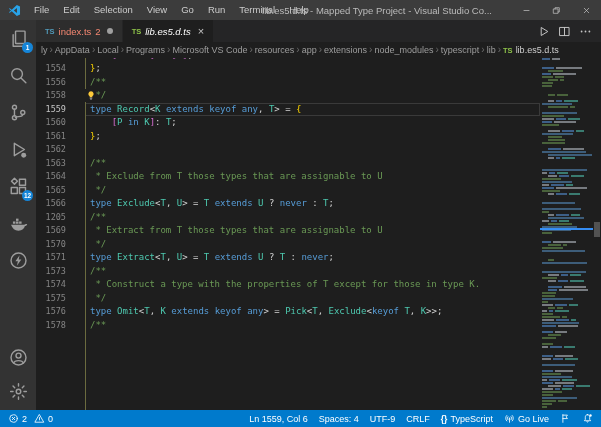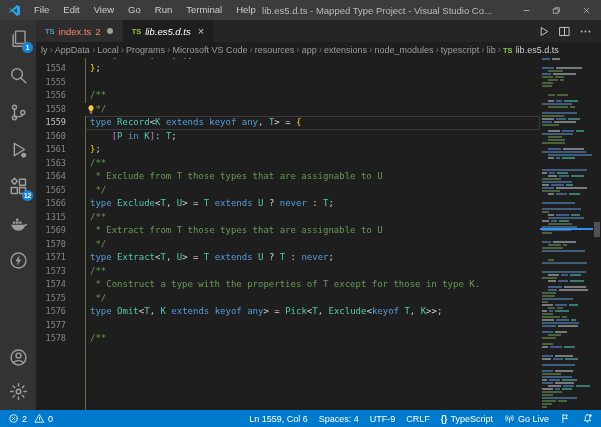--- a/index.html
+++ b/index.html
@@ -78,20 +78,21 @@
 
   <div class="titlebar">
     <span class="vscode-logo">
         <svg viewBox="0 0 16 16">
           <path fill="#29A3E8" fill-rule="evenodd" d="M10.9 1.2L4.6 7 2.2 5.1l-1 .6L3.7 8 1.2 10.3l1 .6L4.6 9l6.3 5.8 3.9-1.9V3.1L10.9 1.2zM11 5v6L7.2 8 11 5z"></path>
         </svg>
       </span>
     <div class="menubar">
         <div class="menu-item">File</div>
         <div class="menu-item">Edit</div>
+        <div class="menu-item">Selection</div>
         <div class="menu-item">View</div>
         <div class="menu-item">Go</div>
         <div class="menu-item">Run</div>
         <div class="menu-item">Terminal</div>
         <div class="menu-item">Help</div>
       </div>
     <span class="win-title">lib.es5.d.ts - Mapped Type Project - Visual Studio Co...</span>
     <div class="win-controls">
         <div class="win-btn">
           <svg viewBox="0 0 16 16" fill="none" stroke="currentColor" stroke-width="1.2" stroke-linecap="round" stroke-linejoin="round">
@@ -264,43 +265,42 @@
       <span class="bc-file">
         <span class="ts-ico" style="color: rgb(141, 193, 73);">TS</span>
         <span>lib.es5.d.ts</span>
       </span>
     </div>
 
   <div class="editor">
     <div class="lines">
         <div class="line"><span class="lnum"></span><span class="code"><span style="color: rgb(212, 212, 212);">    </span><span style="color: rgb(218, 112, 214);">[</span><span style="color: rgb(78, 201, 176);">P</span><span style="color: rgb(212, 212, 212);"> </span><span style="color: rgb(86, 156, 214);">in</span><span style="color: rgb(212, 212, 212);"> </span><span style="color: rgb(78, 201, 176);">K</span><span style="color: rgb(218, 112, 214);">]</span><span style="color: rgb(212, 212, 212);">: </span><span style="color: rgb(78, 201, 176);">T</span><span style="color: rgb(218, 112, 214);">[</span><span style="color: rgb(78, 201, 176);">P</span><span style="color: rgb(218, 112, 214);">]</span><span style="color: rgb(212, 212, 212);">;</span></span></div>
         <div class="line"><span class="lnum">1554</span><span class="code"><span style="color: rgb(255, 215, 0);">}</span><span style="color: rgb(212, 212, 212);">;</span></span></div>
-        <div class="line"><span class="lnum">1555</span><span class="code"></span></div>
         <div class="line"><span class="lnum">1556</span><span class="code"><span style="color: rgb(106, 153, 85);">/**</span></span></div>
         <div class="line"><span class="lnum">1558</span><span class="code"><span style="color: rgb(106, 153, 85);"> */</span><span class="bulb"><svg viewBox="0 0 16 16">
                 <path fill="#FDCA3A" d="M8 1.2a4.3 4.3 0 00-2.1 8v1.7h4.2V9.2A4.3 4.3 0 008 1.2z"></path>
                 <rect x="6" y="11.6" width="4" height="1.1" fill="#DDDDDD"></rect>
                 <rect x="6.6" y="13.3" width="2.8" height="1" fill="#DDDDDD"></rect>
               </svg></span></span></div>
         <div class="line cur"><span class="lnum">1559</span><span class="code"><span style="color: rgb(86, 156, 214);">type</span><span style="color: rgb(212, 212, 212);"> </span><span style="color: rgb(78, 201, 176);">Record</span><span style="color: rgb(212, 212, 212);">&lt;</span><span style="color: rgb(78, 201, 176);">K</span><span style="color: rgb(212, 212, 212);"> </span><span style="color: rgb(86, 156, 214);">extends</span><span style="color: rgb(212, 212, 212);"> </span><span style="color: rgb(86, 156, 214);">keyof</span><span style="color: rgb(212, 212, 212);"> </span><span style="color: rgb(86, 156, 214);">any</span><span style="color: rgb(212, 212, 212);">, </span><span style="color: rgb(78, 201, 176);">T</span><span style="color: rgb(212, 212, 212);">&gt; = </span><span style="color: rgb(255, 215, 0);">{</span></span></div>
         <div class="line"><span class="lnum">1560</span><span class="code"><span style="color: rgb(212, 212, 212);">    </span><span style="color: rgb(218, 112, 214);">[</span><span style="color: rgb(78, 201, 176);">P</span><span style="color: rgb(212, 212, 212);"> </span><span style="color: rgb(86, 156, 214);">in</span><span style="color: rgb(212, 212, 212);"> </span><span style="color: rgb(78, 201, 176);">K</span><span style="color: rgb(218, 112, 214);">]</span><span style="color: rgb(212, 212, 212);">: </span><span style="color: rgb(78, 201, 176);">T</span><span style="color: rgb(212, 212, 212);">;</span></span></div>
         <div class="line"><span class="lnum">1561</span><span class="code"><span style="color: rgb(255, 215, 0);">}</span><span style="color: rgb(212, 212, 212);">;</span></span></div>
+        <div class="line"><span class="lnum">1562</span><span class="code"></span></div>
         <div class="line"><span class="lnum">1563</span><span class="code"><span style="color: rgb(106, 153, 85);">/**</span></span></div>
         <div class="line"><span class="lnum">1564</span><span class="code"><span style="color: rgb(106, 153, 85);"> * Exclude from T those types that are assignable to U</span></span></div>
         <div class="line"><span class="lnum">1565</span><span class="code"><span style="color: rgb(106, 153, 85);"> */</span></span></div>
         <div class="line"><span class="lnum">1566</span><span class="code"><span style="color: rgb(86, 156, 214);">type</span><span style="color: rgb(212, 212, 212);"> </span><span style="color: rgb(78, 201, 176);">Exclude</span><span style="color: rgb(212, 212, 212);">&lt;</span><span style="color: rgb(78, 201, 176);">T</span><span style="color: rgb(212, 212, 212);">, </span><span style="color: rgb(78, 201, 176);">U</span><span style="color: rgb(212, 212, 212);">&gt; = </span><span style="color: rgb(78, 201, 176);">T</span><span style="color: rgb(212, 212, 212);"> </span><span style="color: rgb(86, 156, 214);">extends</span><span style="color: rgb(212, 212, 212);"> </span><span style="color: rgb(78, 201, 176);">U</span><span style="color: rgb(212, 212, 212);"> ? </span><span style="color: rgb(86, 156, 214);">never</span><span style="color: rgb(212, 212, 212);"> : </span><span style="color: rgb(78, 201, 176);">T</span><span style="color: rgb(212, 212, 212);">;</span></span></div>
-        <div class="line"><span class="lnum">1315</span><span class="code"><span style="color: rgb(106, 153, 85);">/**</span></span></div>
+        <div class="line"><span class="lnum">1205</span><span class="code"><span style="color: rgb(106, 153, 85);">/**</span></span></div>
         <div class="line"><span class="lnum">1569</span><span class="code"><span style="color: rgb(106, 153, 85);"> * Extract from T those types that are assignable to U</span></span></div>
         <div class="line"><span class="lnum">1570</span><span class="code"><span style="color: rgb(106, 153, 85);"> */</span></span></div>
         <div class="line"><span class="lnum">1571</span><span class="code"><span style="color: rgb(86, 156, 214);">type</span><span style="color: rgb(212, 212, 212);"> </span><span style="color: rgb(78, 201, 176);">Extract</span><span style="color: rgb(212, 212, 212);">&lt;</span><span style="color: rgb(78, 201, 176);">T</span><span style="color: rgb(212, 212, 212);">, </span><span style="color: rgb(78, 201, 176);">U</span><span style="color: rgb(212, 212, 212);">&gt; = </span><span style="color: rgb(78, 201, 176);">T</span><span style="color: rgb(212, 212, 212);"> </span><span style="color: rgb(86, 156, 214);">extends</span><span style="color: rgb(212, 212, 212);"> </span><span style="color: rgb(78, 201, 176);">U</span><span style="color: rgb(212, 212, 212);"> ? </span><span style="color: rgb(78, 201, 176);">T</span><span style="color: rgb(212, 212, 212);"> : </span><span style="color: rgb(86, 156, 214);">never</span><span style="color: rgb(212, 212, 212);">;</span></span></div>
         <div class="line"><span class="lnum">1573</span><span class="code"><span style="color: rgb(106, 153, 85);">/**</span></span></div>
         <div class="line"><span class="lnum">1574</span><span class="code"><span style="color: rgb(106, 153, 85);"> * Construct a type with the properties of T except for those in type K.</span></span></div>
         <div class="line"><span class="lnum">1575</span><span class="code"><span style="color: rgb(106, 153, 85);"> */</span></span></div>
         <div class="line"><span class="lnum">1576</span><span class="code"><span style="color: rgb(86, 156, 214);">type</span><span style="color: rgb(212, 212, 212);"> </span><span style="color: rgb(78, 201, 176);">Omit</span><span style="color: rgb(212, 212, 212);">&lt;</span><span style="color: rgb(78, 201, 176);">T</span><span style="color: rgb(212, 212, 212);">, </span><span style="color: rgb(78, 201, 176);">K</span><span style="color: rgb(212, 212, 212);"> </span><span style="color: rgb(86, 156, 214);">extends</span><span style="color: rgb(212, 212, 212);"> </span><span style="color: rgb(86, 156, 214);">keyof</span><span style="color: rgb(212, 212, 212);"> </span><span style="color: rgb(86, 156, 214);">any</span><span style="color: rgb(212, 212, 212);">&gt; = </span><span style="color: rgb(78, 201, 176);">Pick</span><span style="color: rgb(212, 212, 212);">&lt;</span><span style="color: rgb(78, 201, 176);">T</span><span style="color: rgb(212, 212, 212);">, </span><span style="color: rgb(78, 201, 176);">Exclude</span><span style="color: rgb(212, 212, 212);">&lt;</span><span style="color: rgb(86, 156, 214);">keyof</span><span style="color: rgb(212, 212, 212);"> </span><span style="color: rgb(78, 201, 176);">T</span><span style="color: rgb(212, 212, 212);">, </span><span style="color: rgb(78, 201, 176);">K</span><span style="color: rgb(212, 212, 212);">&gt;&gt;;</span></span></div>
-        <div class="line"><span class="lnum">1577</span><span class="code"></span></div>
         <div class="line"><span class="lnum">1578</span><span class="code"><span style="color: rgb(106, 153, 85);">/**</span></span></div>
       </div>
     <div class="guide-y"></div>
     <div class="minimap">
         <div class="mm-row" style="top: 0px; left: 2px;">
           <span class="mm-seg" style="width: 8.42355px; background: rgb(74, 120, 176);"></span>
           <span class="mm-seg" style="width: 7.25234px; background: rgb(154, 160, 166);"></span>
         </div>
         <div class="mm-row" style="top: 9px; left: 2px;">
           <span class="mm-seg" style="width: 11.9334px; background: rgb(74, 120, 176);"></span>

